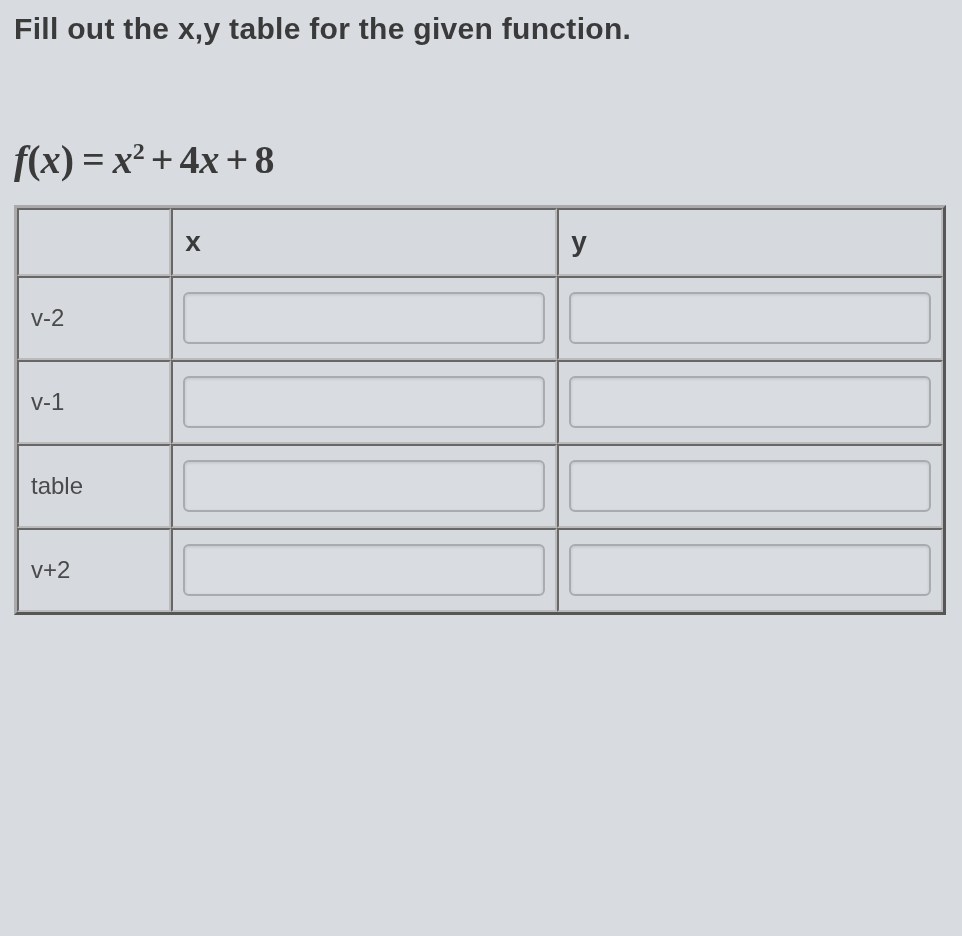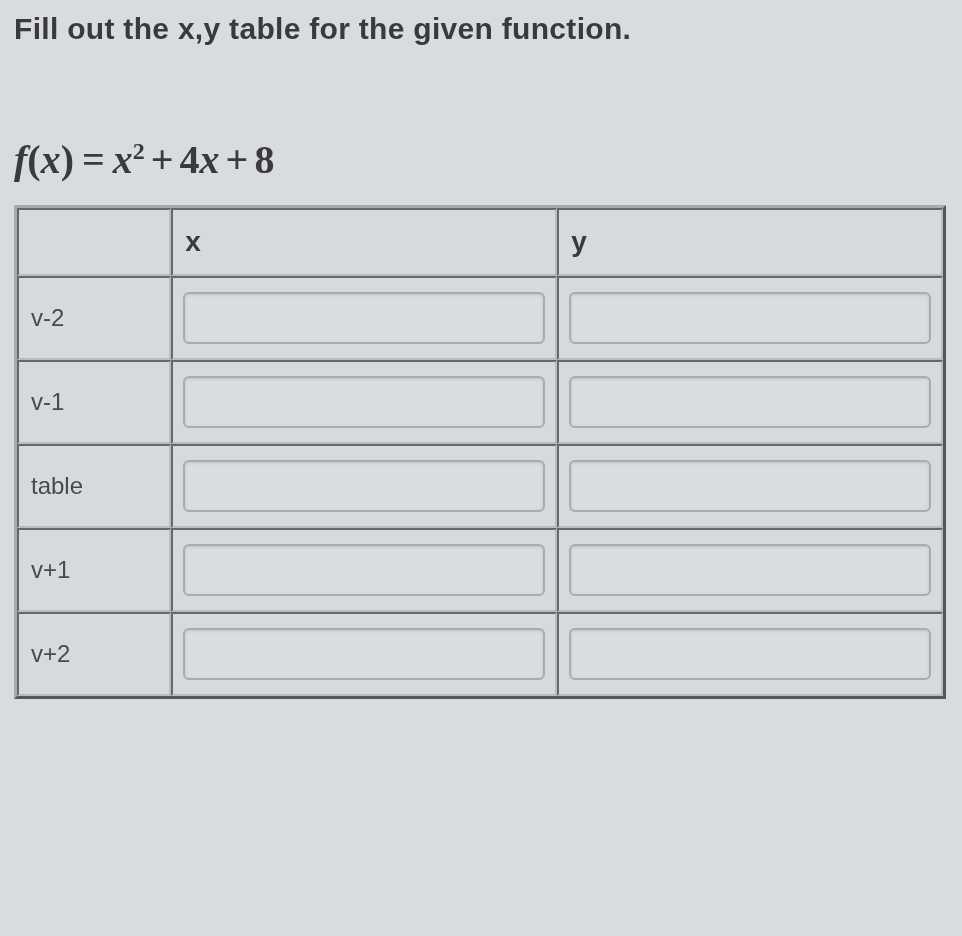--- a/index.html
+++ b/index.html
@@ -123,23 +123,18 @@
     <td class="rowlabel">v-1</td>
     <td><input class="input-box" type="text" value="" style=""></td>
     <td><input class="input-box" type="text" value="" style=""></td>
   </tr>
   <tr>
     <td class="rowlabel">table</td>
     <td><input class="input-box" type="text" value="" style=""></td>
     <td><input class="input-box" type="text" value="" style=""></td>
   </tr>
   <tr>
-    <td class="rowlabel">v+1</td>
-    <td><input class="input-box" type="text" value="" style=""></td>
-    <td><input class="input-box" type="text" value="" style=""></td>
-  </tr>
-  <tr>
     <td class="rowlabel">v+2</td>
     <td><input class="input-box" type="text" value="" style=""></td>
     <td><input class="input-box" type="text" value="" style=""></td>
   </tr>
 </tbody>
   </table>
 
 </body></html>

